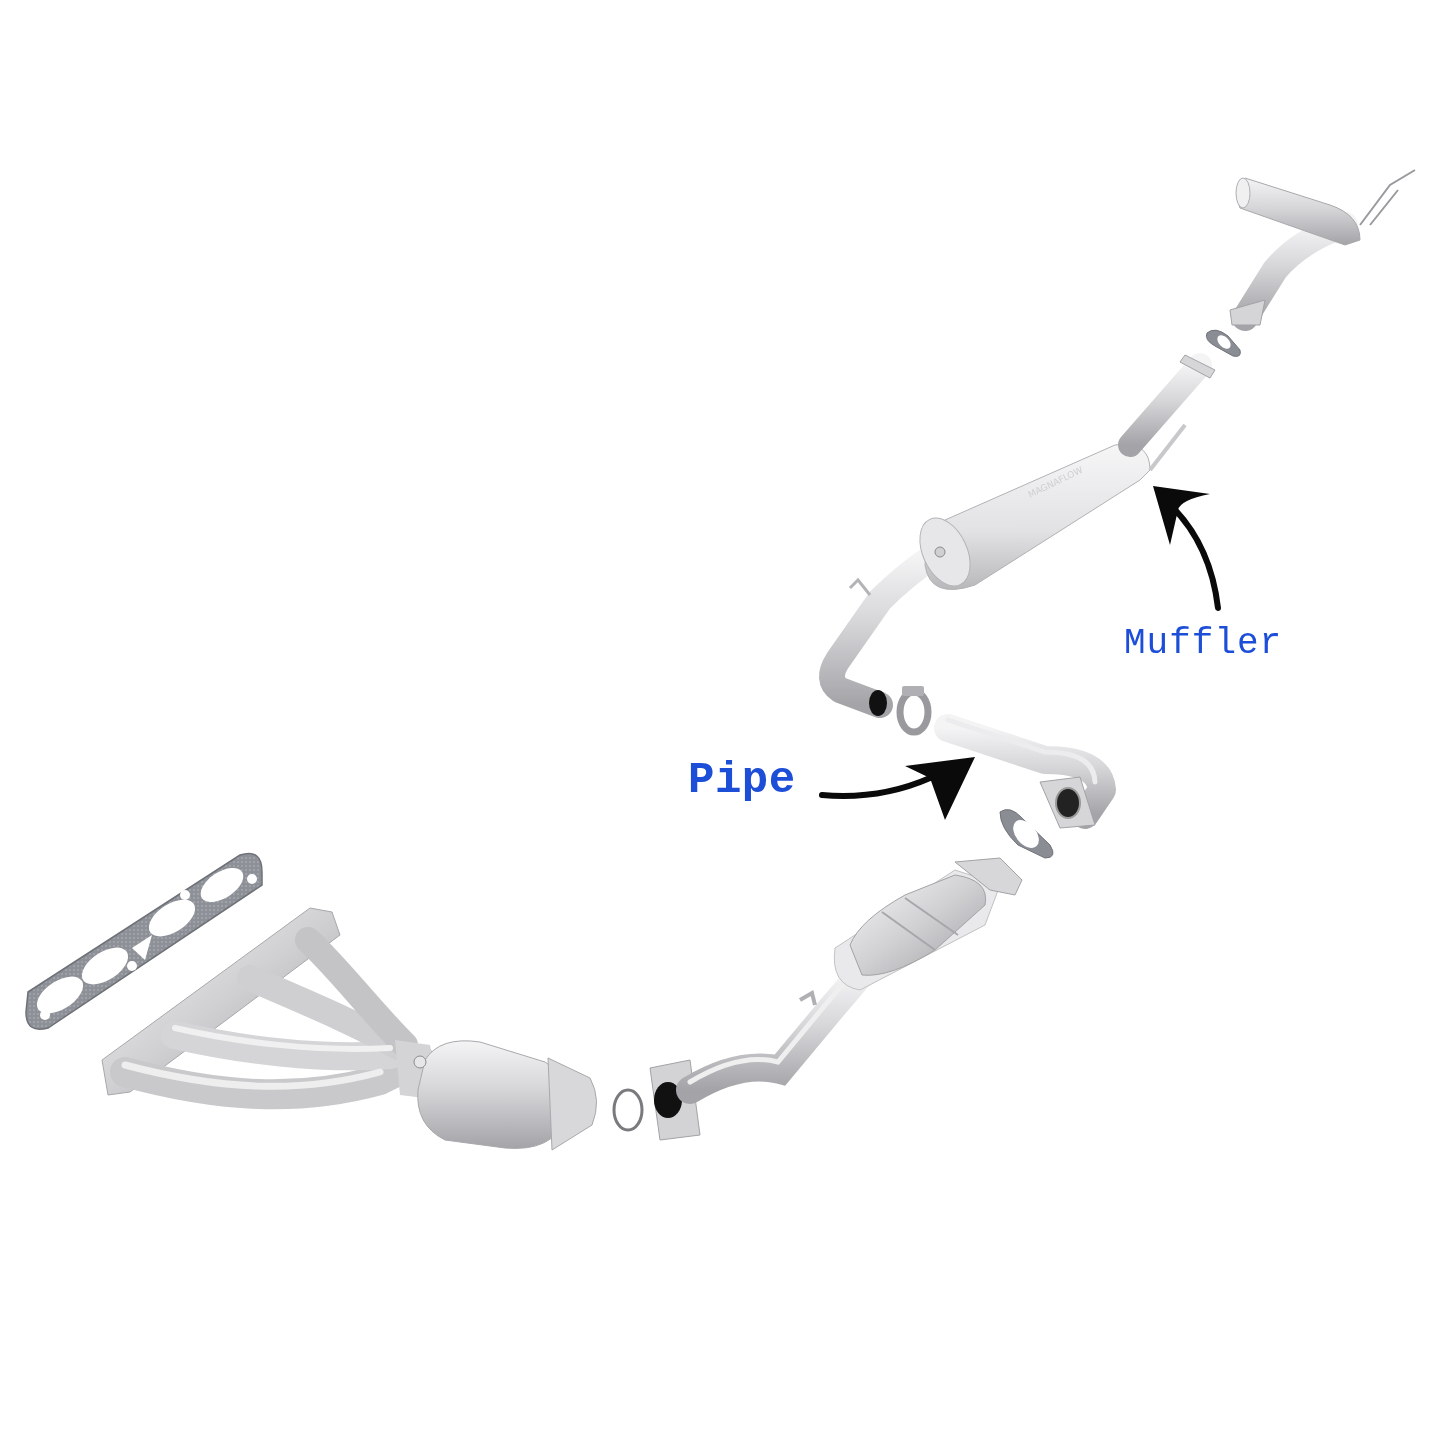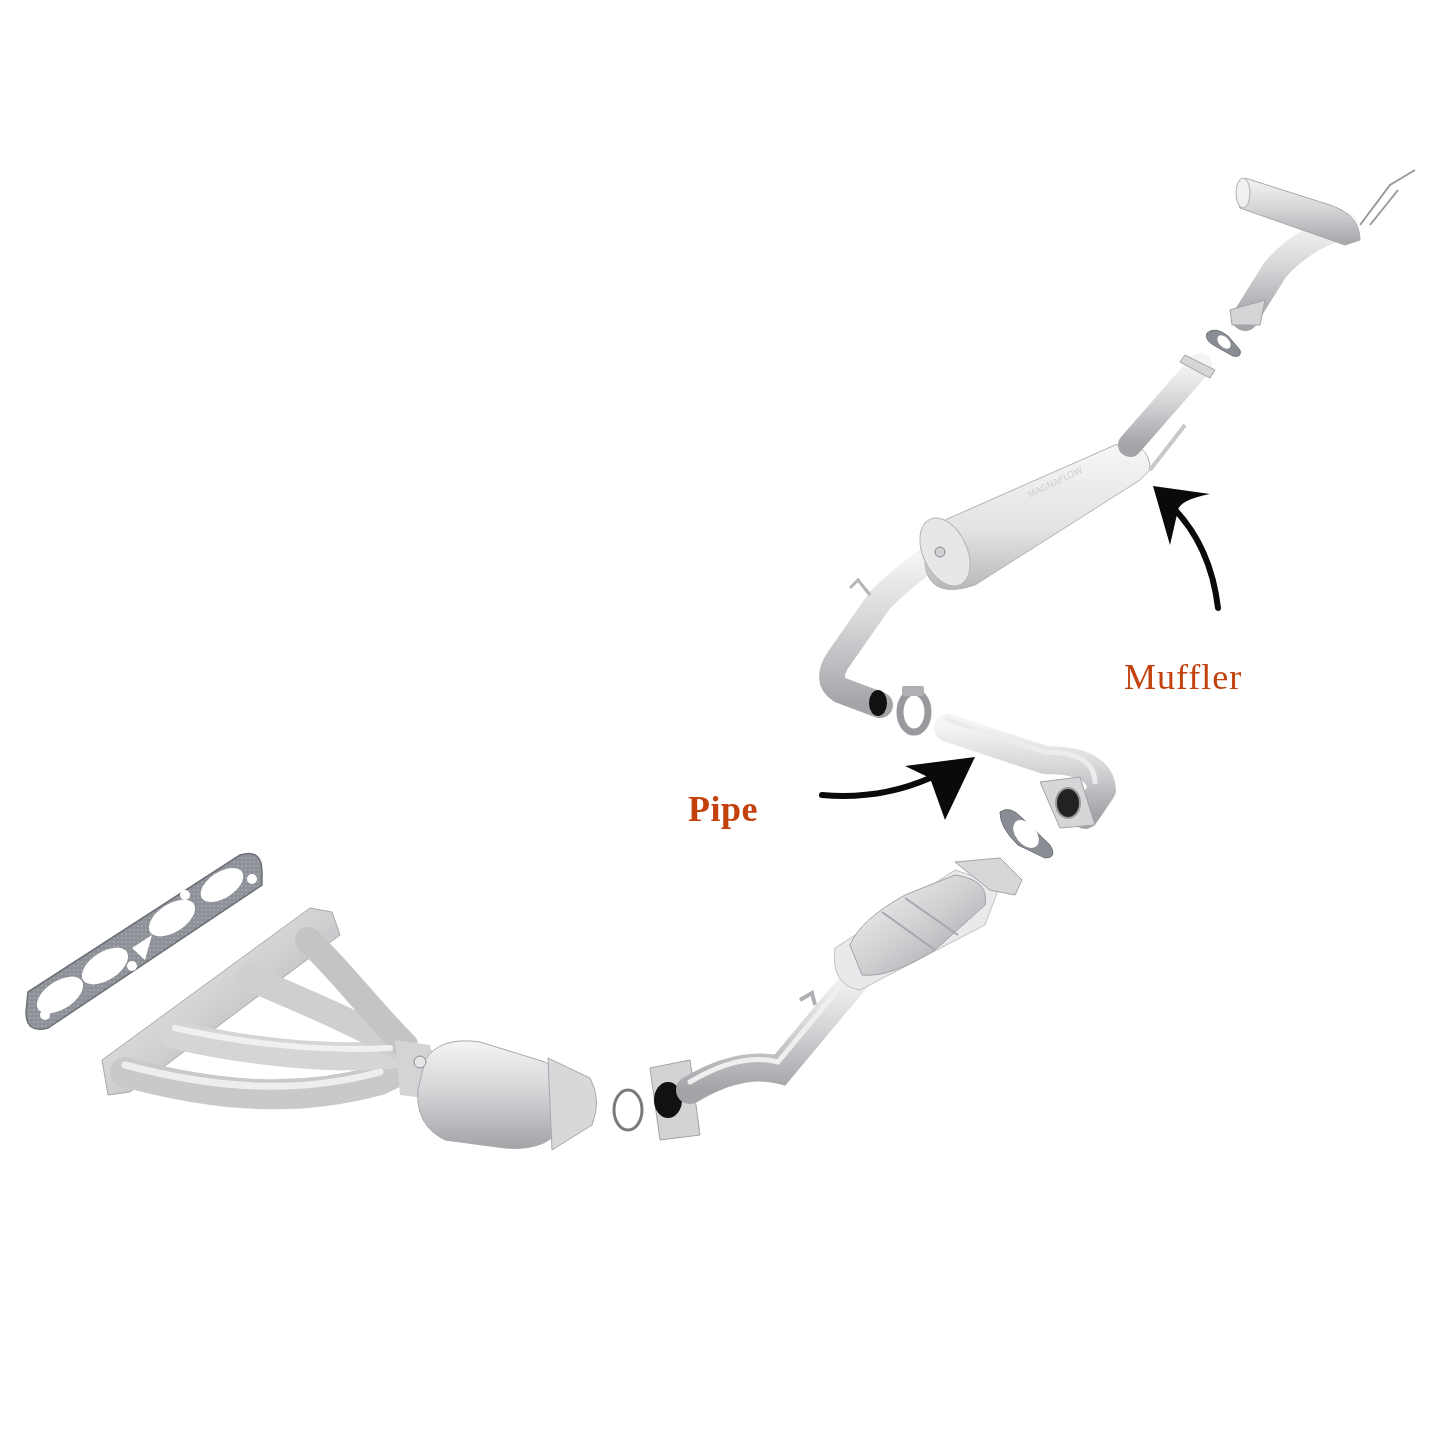--- a/index.html
+++ b/index.html
@@ -1,24 +1,24 @@
 <!DOCTYPE html>
 <html><head>
 <meta charset="utf-8">
 <style>
   html, body { margin: 0; padding: 0; background: #ffffff; }
   body { width: 1445px; height: 1445px; position: relative; overflow: hidden; }
   #stage { position: absolute; left: 0; top: 0; width: 1445px; height: 1445px; }
   svg { position: absolute; left: 0; top: 0; }
   .label {
-    position: absolute; color: #c2410c;
-    font-family: Liberation Serif, serif;
-    white-space: nowrap; line-height: 1; margin-top: 33px;
+    position: absolute; color: #1d4ed8;
+    font-family: Liberation Mono, monospace;
+    white-space: nowrap; line-height: 1;
   }
-  #label-pipe { left: 688px; top: 758px; font-size: 36px; font-weight: bold; letter-spacing: 0.5px; }
+  #label-pipe { left: 688px; top: 758px; font-size: 44px; font-weight: bold; letter-spacing: 0.5px; }
   #label-muffler { left: 1124px; top: 626px; font-size: 36px; font-weight: normal; letter-spacing: 1px; }
 </style>
 </head>
 <body>
 
 <div id="stage">
 <svg width="1445" height="1445" viewBox="0 0 1445 1445">
   <defs>
     <linearGradient id="metal" x1="0" y1="0" x2="0" y2="1">
       <stop offset="0" stop-color="#f4f4f5"></stop>

